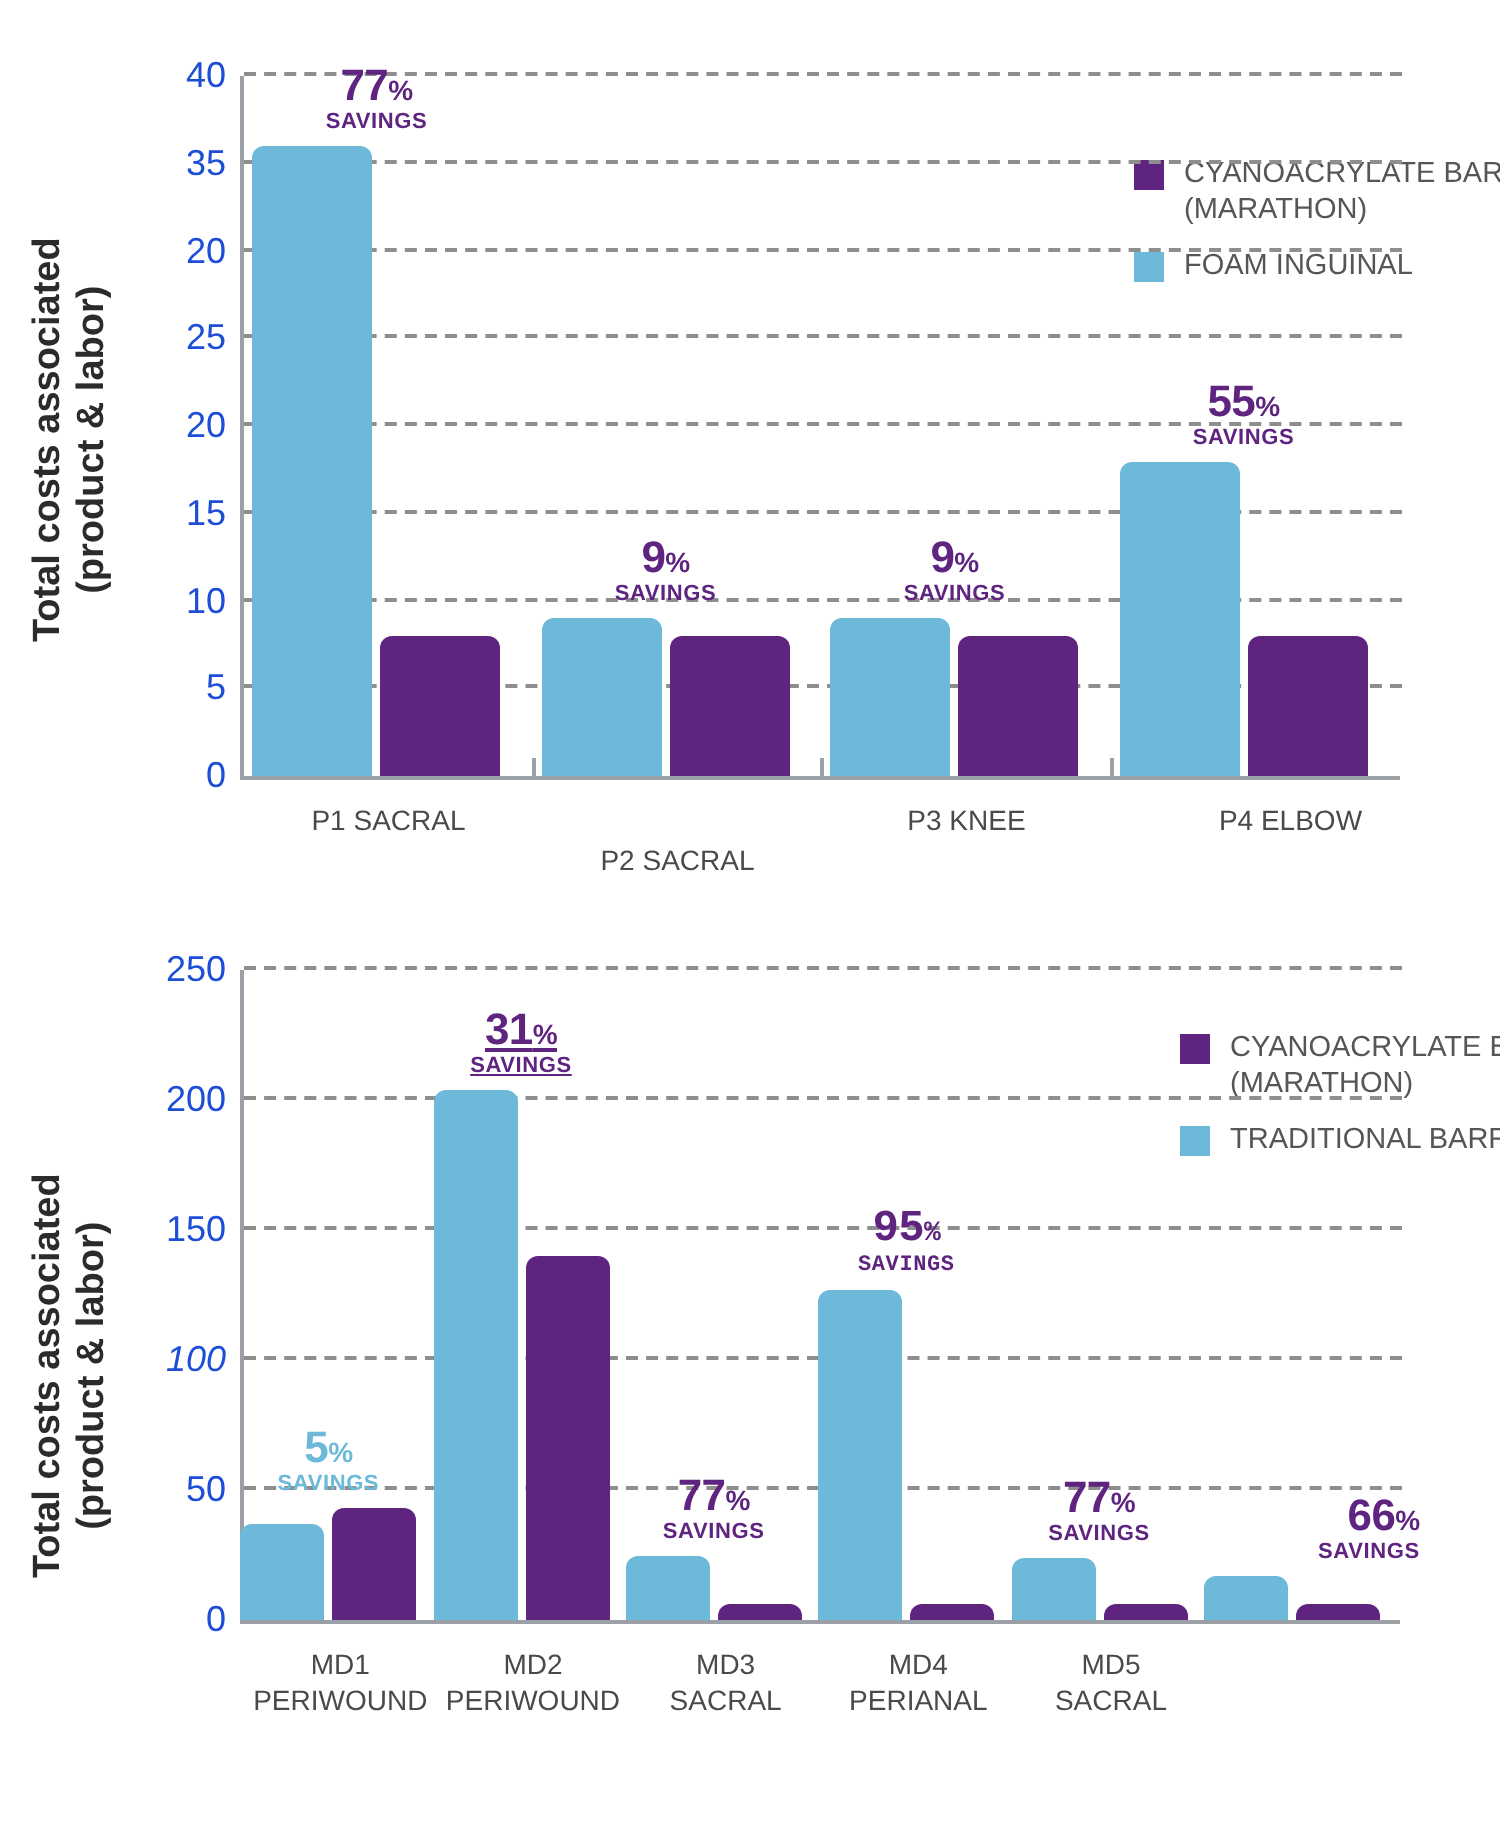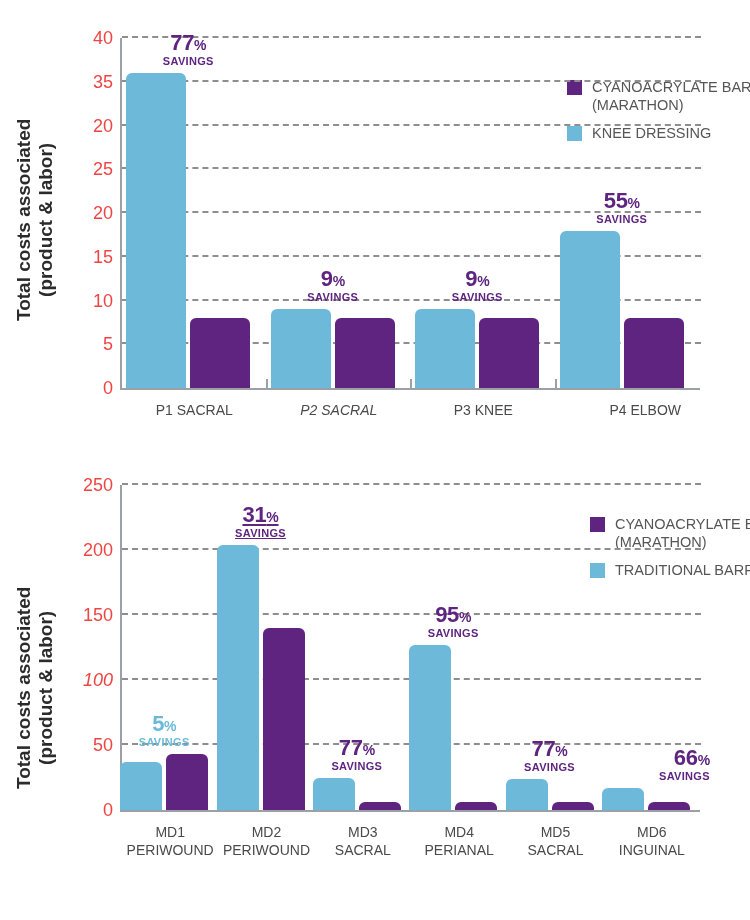--- a/index.html
+++ b/index.html
@@ -40,21 +40,21 @@
 
   .gridline{
     position:absolute;left:0;right:-1px;height:0;
     border-top:2px dashed #8e8e8e;
   }
   .gridline.zero{border-top:none;}
 
   .ticklabel{
     position:absolute;right:100%;margin-right:9px;
     transform:translateY(-50%);
-    font-size:18px;font-weight:normal;color:#ef4444;
+    font-size:18px;font-weight:normal;color:#1d4ed8;
     white-space:nowrap;
   }
 
   
   .xtick{
     position:absolute;bottom:0;width:2px;height:9px;background:#9aa0a6;
   }
 
   
   .bar{
@@ -117,21 +117,21 @@
         <div class="legend-row">
           <span class="legend-swatch cyano"></span>
           <span class="legend-text">
             <i>CYANOACRYLATE BARRIER</i>
             <i>(MARATHON)</i>
           </span>
         </div>
         <div class="legend-row">
           <span class="legend-swatch blue"></span>
           <span class="legend-text">
-            <i>KNEE DRESSING</i>
+            <i>FOAM INGUINAL</i>
           </span>
         </div>
       </div>
     <div class="gridline zero" style="bottom: 0px;"></div>
         <div class="ticklabel" style="bottom: auto; top: 350px;">0</div>
         <div class="gridline" style="bottom: 43.75px;"></div>
         <div class="ticklabel" style="bottom: auto; top: 306.25px;">5</div>
         <div class="gridline" style="bottom: 87.5px;"></div>
         <div class="ticklabel" style="bottom: auto; top: 262.5px;">10</div>
         <div class="gridline" style="bottom: 131.25px;"></div>
@@ -153,21 +153,21 @@
           <span class="word">SAVINGS</span>
         </div>
         <div class="xlabel" style="left: 0px; width: 144.5px; top: 364px;">P1 SACRAL</div>
         <div class="xtick" style="left: 143.5px;"></div>
         <div class="bar blue" title="FOAM DRESSING: 9" style="left: 148.75px; width: 60px; height: 78.75px;"></div>
         <div class="bar cyano" title="CYANOACRYLATE BARRIER (MARATHON): 8" style="left: 212.75px; width: 60px; height: 70px;"></div>
         <div class="savings purple" style="width: 164px; left: 128.75px; bottom: 84.75px;">
           <div class="pct">9<span class="sym">%</span></div>
           <span class="word">SAVINGS</span>
         </div>
-        <div class="xlabel" style="left: 144.5px; width: 144.5px; top: 364px; font-style: italic;">P2 SACRAL</div>
+        <div class="xlabel" style="left: 144.5px; width: 144.5px; top: 384px;">P2 SACRAL</div>
         <div class="xtick" style="left: 288px;"></div>
         <div class="bar blue" title="FOAM DRESSING: 9" style="left: 293.25px; width: 60px; height: 78.75px;"></div>
         <div class="bar cyano" title="CYANOACRYLATE BARRIER (MARATHON): 8" style="left: 357.25px; width: 60px; height: 70px;"></div>
         <div class="savings purple" style="width: 164px; left: 273.25px; bottom: 84.75px;">
           <div class="pct">9<span class="sym">%</span></div>
           <span class="word">SAVINGS</span>
         </div>
         <div class="xlabel" style="left: 289px; width: 144.5px; top: 364px;">P3 KNEE</div>
         <div class="xtick" style="left: 432.5px;"></div>
         <div class="bar blue" title="FOAM DRESSING: 18" style="left: 437.75px; width: 60px; height: 157.5px;"></div>
@@ -244,21 +244,21 @@
           <div class="pct">77<span class="sym">%</span></div>
           <span class="word">SAVINGS</span>
         </div>
         <div class="xlabel" style="left: 192.667px; width: 96.3333px; top: 339px;">
           <i>MD3</i>
           <i>SACRAL</i>
         </div>
         <div class="xtick" style="left: 288px;"></div>
         <div class="bar blue" title="TRADITIONAL BARRIER: 127" style="left: 287.167px; width: 42px; height: 165.1px;"></div>
         <div class="bar cyano" title="CYANOACRYLATE BARRIER (MARATHON): 6" style="left: 333.167px; width: 42px; height: 7.8px;"></div>
-        <div class="savings purple" style="width: 128px; left: 267.167px; bottom: 171.1px;">
+        <div class="savings purple" style="width: 128px; left: 267.167px; bottom: 171.1px; font-family: Liberation Mono, monospace;">
           <div class="pct">95<span class="sym">%</span></div>
           <span class="word">SAVINGS</span>
         </div>
         <div class="xlabel" style="left: 289px; width: 96.3333px; top: 339px;">
           <i>MD4</i>
           <i>PERIANAL</i>
         </div>
         <div class="xtick" style="left: 384.333px;"></div>
         <div class="bar blue" title="TRADITIONAL BARRIER: 24" style="left: 383.5px; width: 42px; height: 31.2px;"></div>
         <div class="bar cyano" title="CYANOACRYLATE BARRIER (MARATHON): 6" style="left: 429.5px; width: 42px; height: 7.8px;"></div>
@@ -270,20 +270,16 @@
           <i>MD5</i>
           <i>SACRAL</i>
         </div>
         <div class="xtick" style="left: 480.667px;"></div>
         <div class="bar blue" title="TRADITIONAL BARRIER: 17" style="left: 479.833px; width: 42px; height: 22.1px;"></div>
         <div class="bar cyano" title="CYANOACRYLATE BARRIER (MARATHON): 6" style="left: 525.833px; width: 42px; height: 7.8px;"></div>
         <div class="savings purple" style="width: 128px; left: 459.833px; bottom: 28.1px; text-align: right;">
           <div class="pct">66<span class="sym">%</span></div>
           <span class="word">SAVINGS</span>
         </div>
-        <div class="xlabel" style="left: 481.667px; width: 96.3333px; top: 339px;">
-          <i>MD6</i>
-          <i>INGUINAL</i>
-        </div>
       </div>
   </div>
 
 </div>
 
 </body></html>

